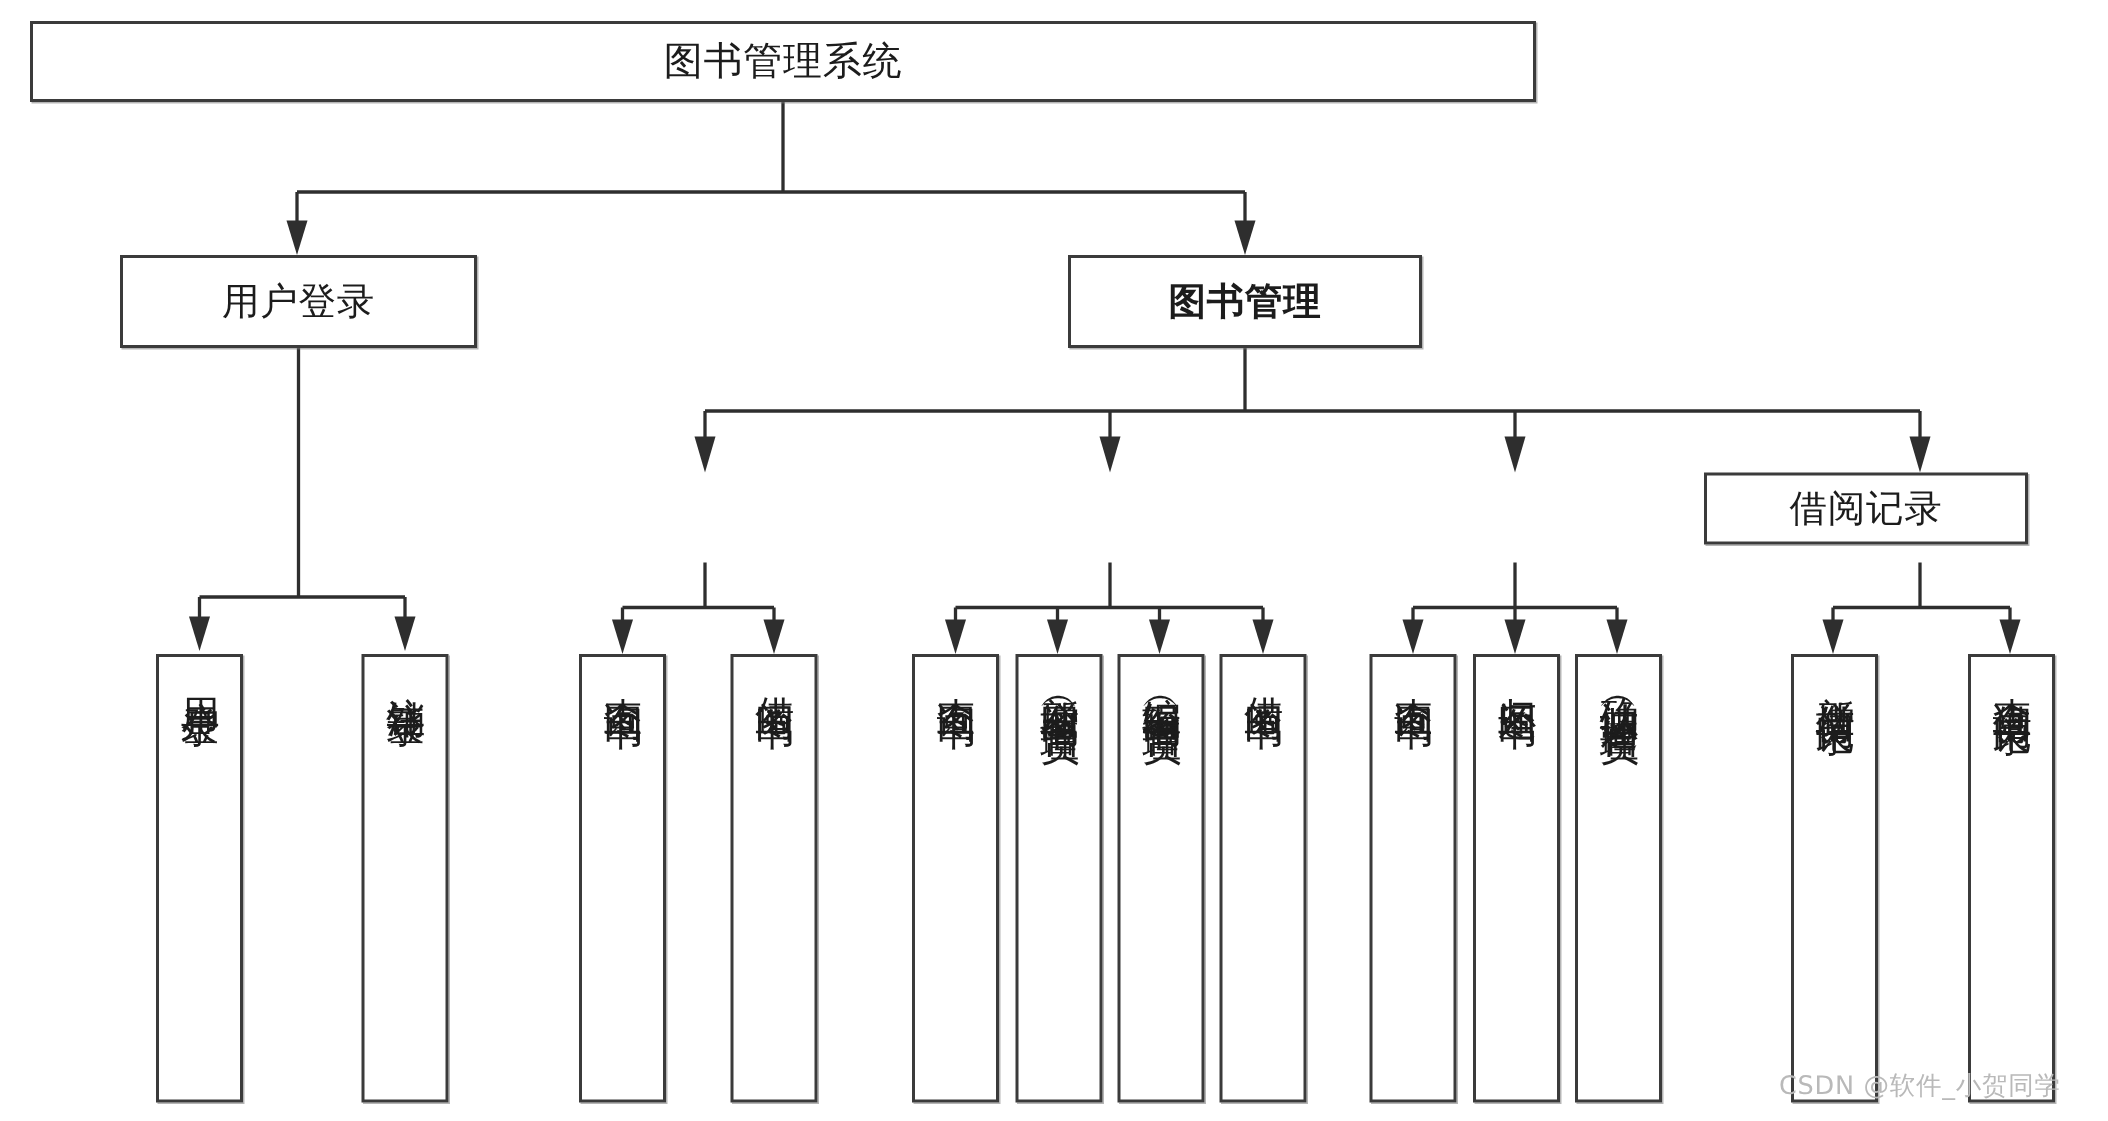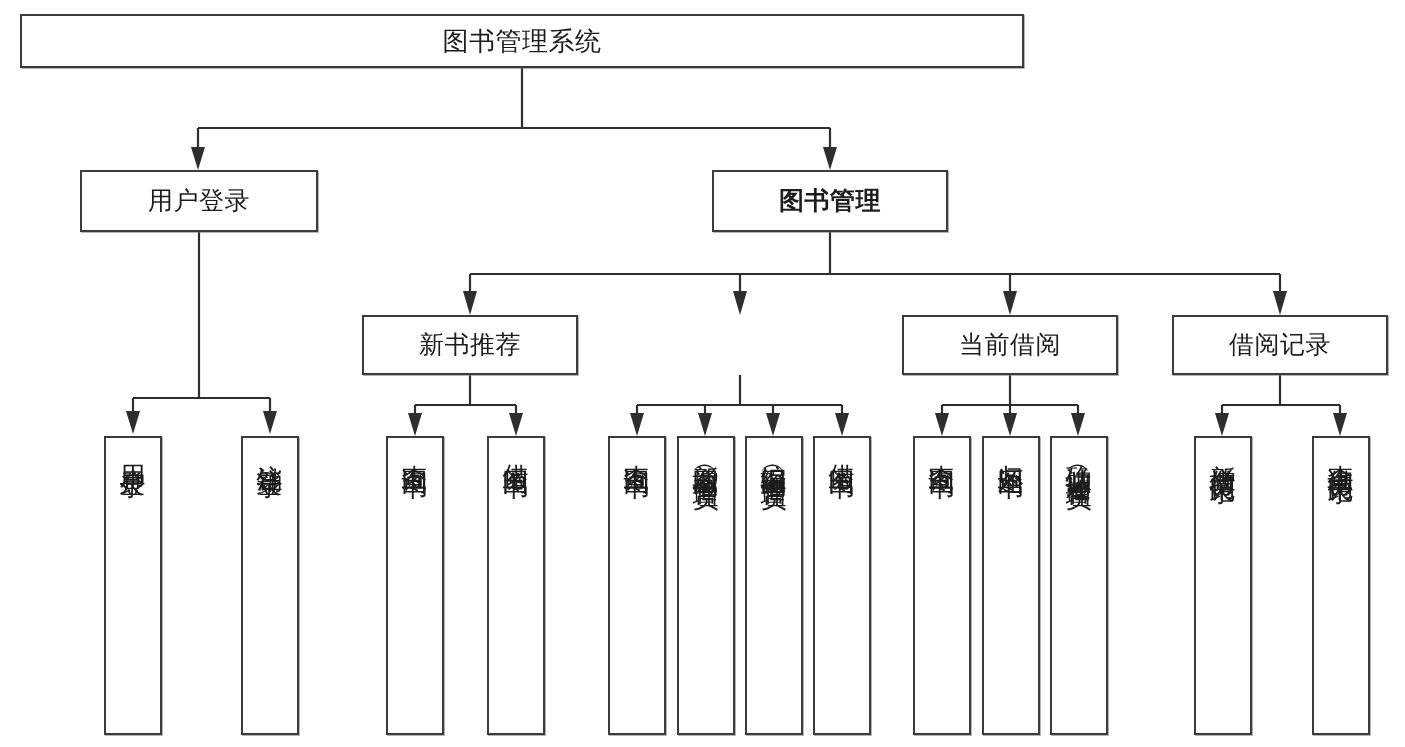--- a/index.html
+++ b/index.html
@@ -161,27 +161,21 @@
     <span class="node-label">图书管理系统</span>
   </div>
 
   <div class="node horizontal" style="left:80px; top:170px; width:238px; height:62px;">
     <span class="node-label">用户登录</span>
   </div>
   <div class="node horizontal" style="left:712px; top:170px; width:236px; height:62px;font-weight:bold;">
     <span class="node-label">图书管理</span>
   </div>
 
-  <div class="node horizontal" style="left:362px; top:315px; width:216px; height:60px;">
-    <span class="node-label">新书推荐</span>
-  </div>
-  <div class="node horizontal" style="left:902px; top:315px; width:216px; height:60px;">
-    <span class="node-label">当前借阅</span>
-  </div>
-  <div class="node horizontal" style="left:1172px; top:315px; width:216px; height:60px;">
+  <div class="node horizontal" style="left:1136px; top:315px; width:216px; height:48px;">
     <span class="node-label">借阅记录</span>
   </div>
 
   <div class="node vertical" style="left:104px; top:436px; width:58px; height:299px;">
     <span class="node-label">用户登录</span>
   </div>
   <div class="node vertical" style="left:241px; top:436px; width:58px; height:299px;">
     <span class="node-label">注销登录</span>
   </div>
 
@@ -215,14 +209,15 @@
     <span class="node-label">确认归还（管理员）</span>
   </div>
 
   <div class="node vertical" style="left:1194px; top:436px; width:58px; height:299px;">
     <span class="node-label">新增借阅记录</span>
   </div>
   <div class="node vertical" style="left:1312px; top:436px; width:58px; height:299px;">
     <span class="node-label">查询借阅记录</span>
   </div>
 
+  <div class="watermark">CSDN @软件_小贺同学</div>
 
 </div>
 
 </body></html>

